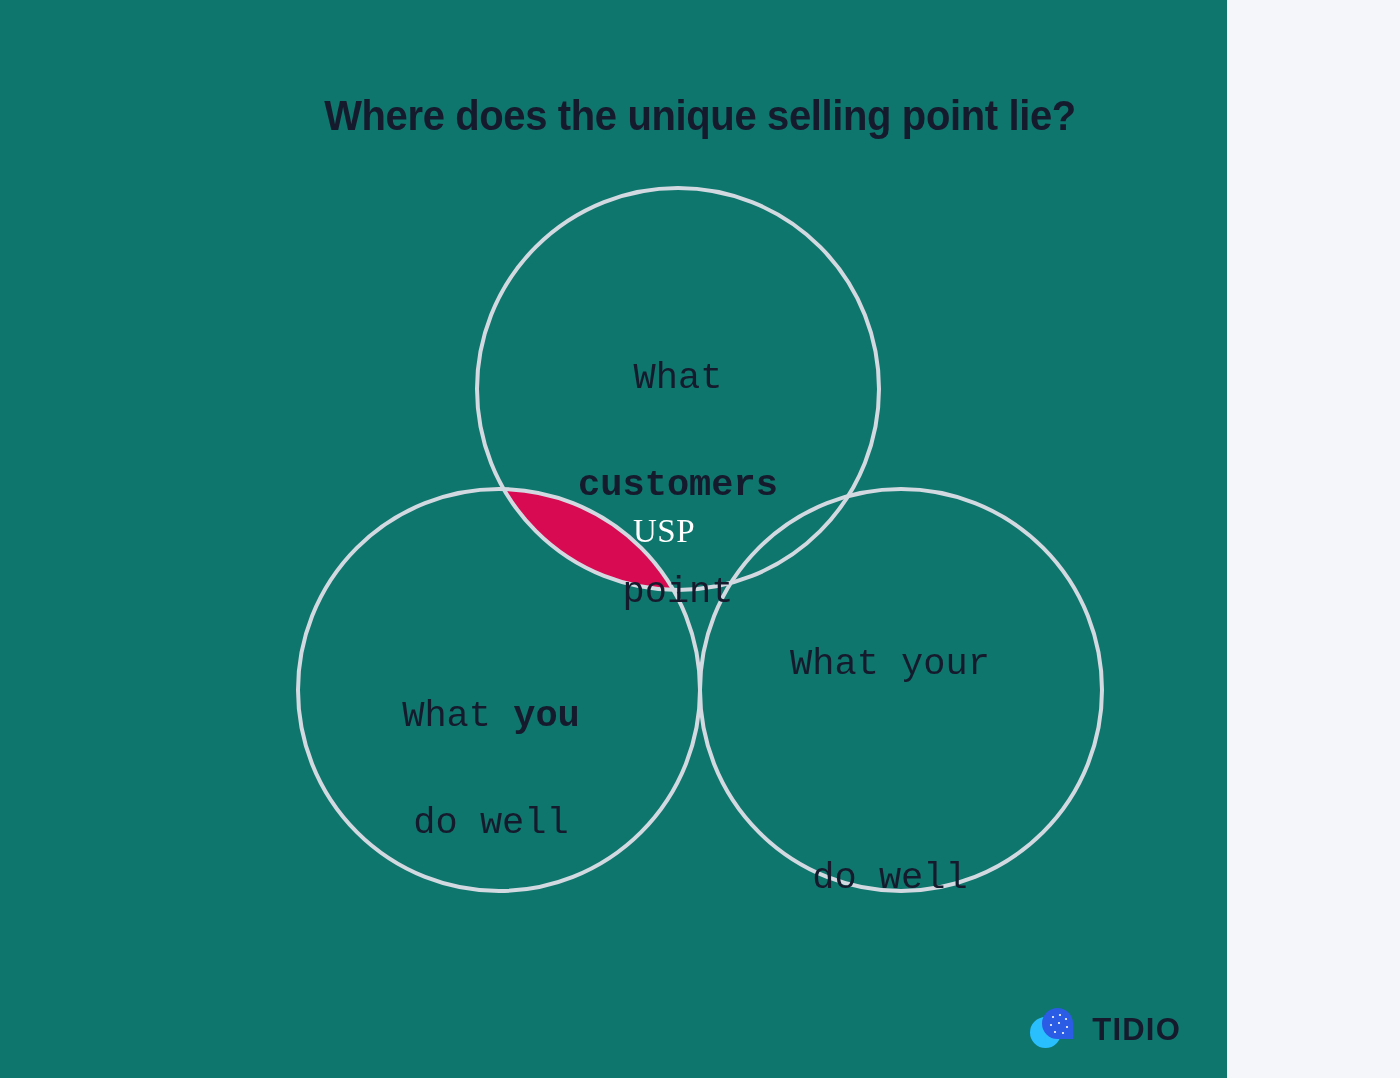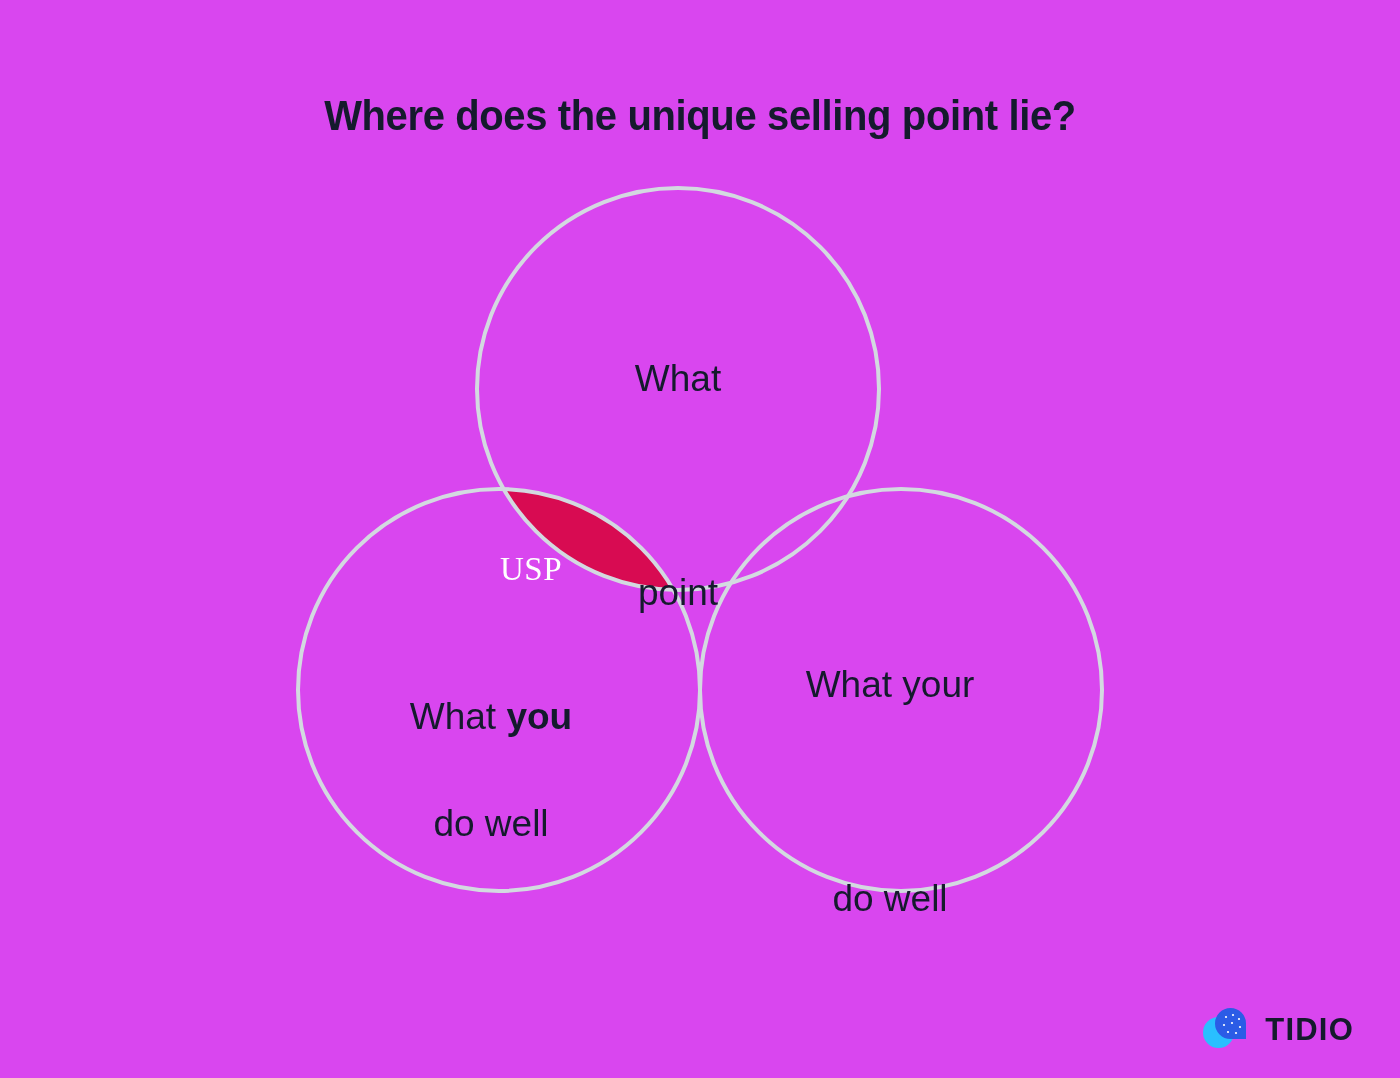--- a/index.html
+++ b/index.html
@@ -11,23 +11,23 @@
     width: 1400px;
     height: 1078px;
     background: #f4f6f9;
     font-family: "Liberation Sans", sans-serif;
     overflow: hidden;
     position: relative;
   }
 
   #canvas {
     position: relative;
-    width: 1400px;
+    width: 1227px;
     height: 1078px;
-    background: #d946ef;
+    background: #0f766e;
   }
 
   
   .title {
     position: absolute;
     top: 62px;
     left: 0;
     width: 1400px;
     text-align: center;
     font-family: "Liberation Sans", sans-serif;
@@ -46,56 +46,55 @@
     top: 0;
     left: 0;
     width: 1400px;
     height: 1078px;
   }
 
   
   .venn-label {
     position: absolute;
     text-align: center;
-    font-family: Liberation Sans, sans-serif;
+    font-family: Liberation Mono, monospace;
     font-size: 37px;
     line-height: 1.45;
     color: #151a2d;
     white-space: pre-line;
   }
   .venn-label b { font-weight: 700; }
 
   #label-customers {
     left: 528px;
     top: 298px;
     width: 300px;
   }
   #label-you {
     left: 341px;
     top: 636px;
     width: 300px;
   }
   #label-competitors {
     left: 737px;
-    top: 604px;
+    top: 584px;
     width: 306px;
   }
 
   .usp-label {
     position: absolute;
     left: 500px;
     top: 515px;
     width: 195px;
-    text-align: left;
+    text-align: right;
     font-family: "Liberation Serif", serif;
     font-size: 33px;
     line-height: 1;
     color: #ffffff;
     letter-spacing: 0.5px;
-    margin-top: 38px;
   }
 
   
   .logo {
     position: absolute;
     right: 46px;
     bottom: 28px;
     display: flex;
     align-items: center;
     gap: 18px;
@@ -129,21 +128,21 @@
       <circle cx="499" cy="690" r="201" fill="#d80b52"></circle>
     </g>
 
     <circle cx="678" cy="389" r="201" fill="none" stroke="#d3d9e0" stroke-width="4"></circle>
     <circle cx="499" cy="690" r="201" fill="none" stroke="#d3d9e0" stroke-width="4"></circle>
     <circle cx="901" cy="690" r="201" fill="none" stroke="#d3d9e0" stroke-width="4"></circle>
   </svg>
 
   <div class="venn-label" id="label-customers">
     <span>What</span><br>
-    <br>
+    <b>customers</b><br>
     <span>point</span>
   </div>
 
   <div class="venn-label" id="label-you">
     <span>What <b>you</b></span><br>
     <span>do well</span>
   </div>
 
   <div class="venn-label" id="label-competitors">
     <span>What your</span><br>

